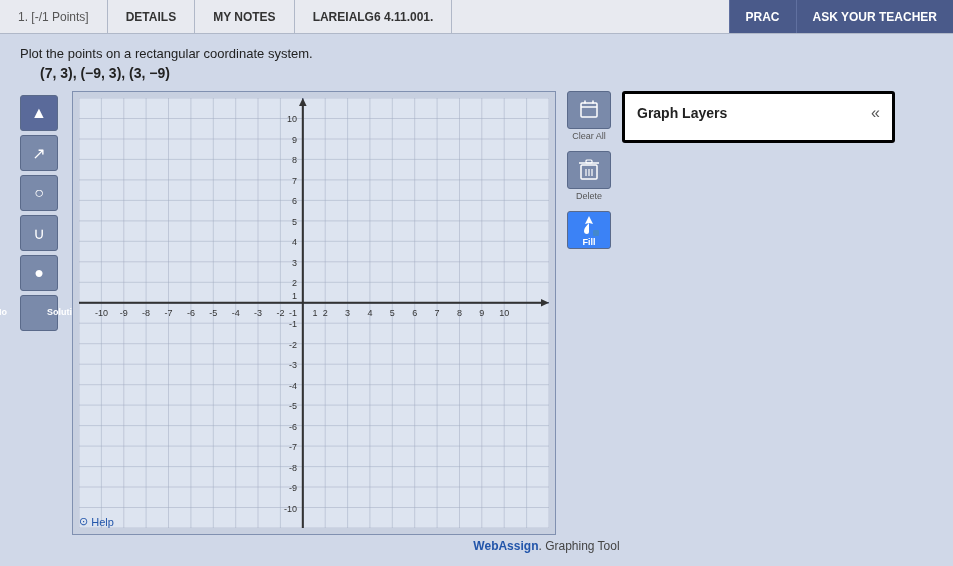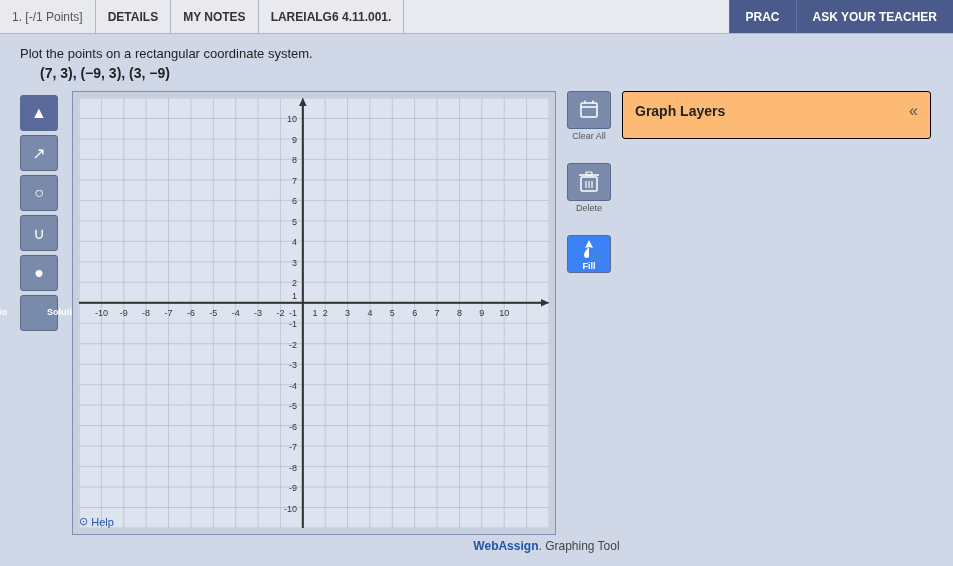--- a/index.html
+++ b/index.html
@@ -20,21 +20,21 @@
       border-bottom: 1px solid #b0b8c8;
       height: 34px;
     }
     .top-bar-left {
       display: flex;
       align-items: center;
       gap: 0;
       flex: 1;
     }
     .tab-item {
-      padding: 0 12px;
+      padding: 0 18px;
       height: 100%;
       display: flex;
       align-items: center;
       border-right: 1px solid #b0b8c8;
       font-size: 12px;
       font-weight: bold;
       color: #333;
       cursor: pointer;
       white-space: nowrap;
     }
@@ -129,21 +129,21 @@
 
     
     .graph-svg {
       display: block;
     }
 
     
     .right-panel {
       display: flex;
       flex-direction: column;
-      gap: 16px;
+      gap: 4px;
     }
     .right-btn {
       width: 50px;
       display: flex;
       flex-direction: column;
       align-items: center;
       gap: 2px;
       cursor: pointer;
     }
     .right-btn-icon {
@@ -177,24 +177,24 @@
       gap: 1px;
     }
     .fill-label {
       font-size: 9px;
       color: white;
       font-weight: bold;
     }
 
     
     .graph-layers-panel {
-      background: #fdba74;
-      border: 1px solid #000000;
+      background: #ffffff;
+      border: 3px solid #000000;
       border-radius: 3px;
-      width: 309px;
+      width: 273px;
       padding: 10px 12px;
       position: relative;
     }
     .gl-header {
       display: flex;
       justify-content: space-between;
       align-items: center;
       margin-bottom: 8px;
     }
     .gl-title {

